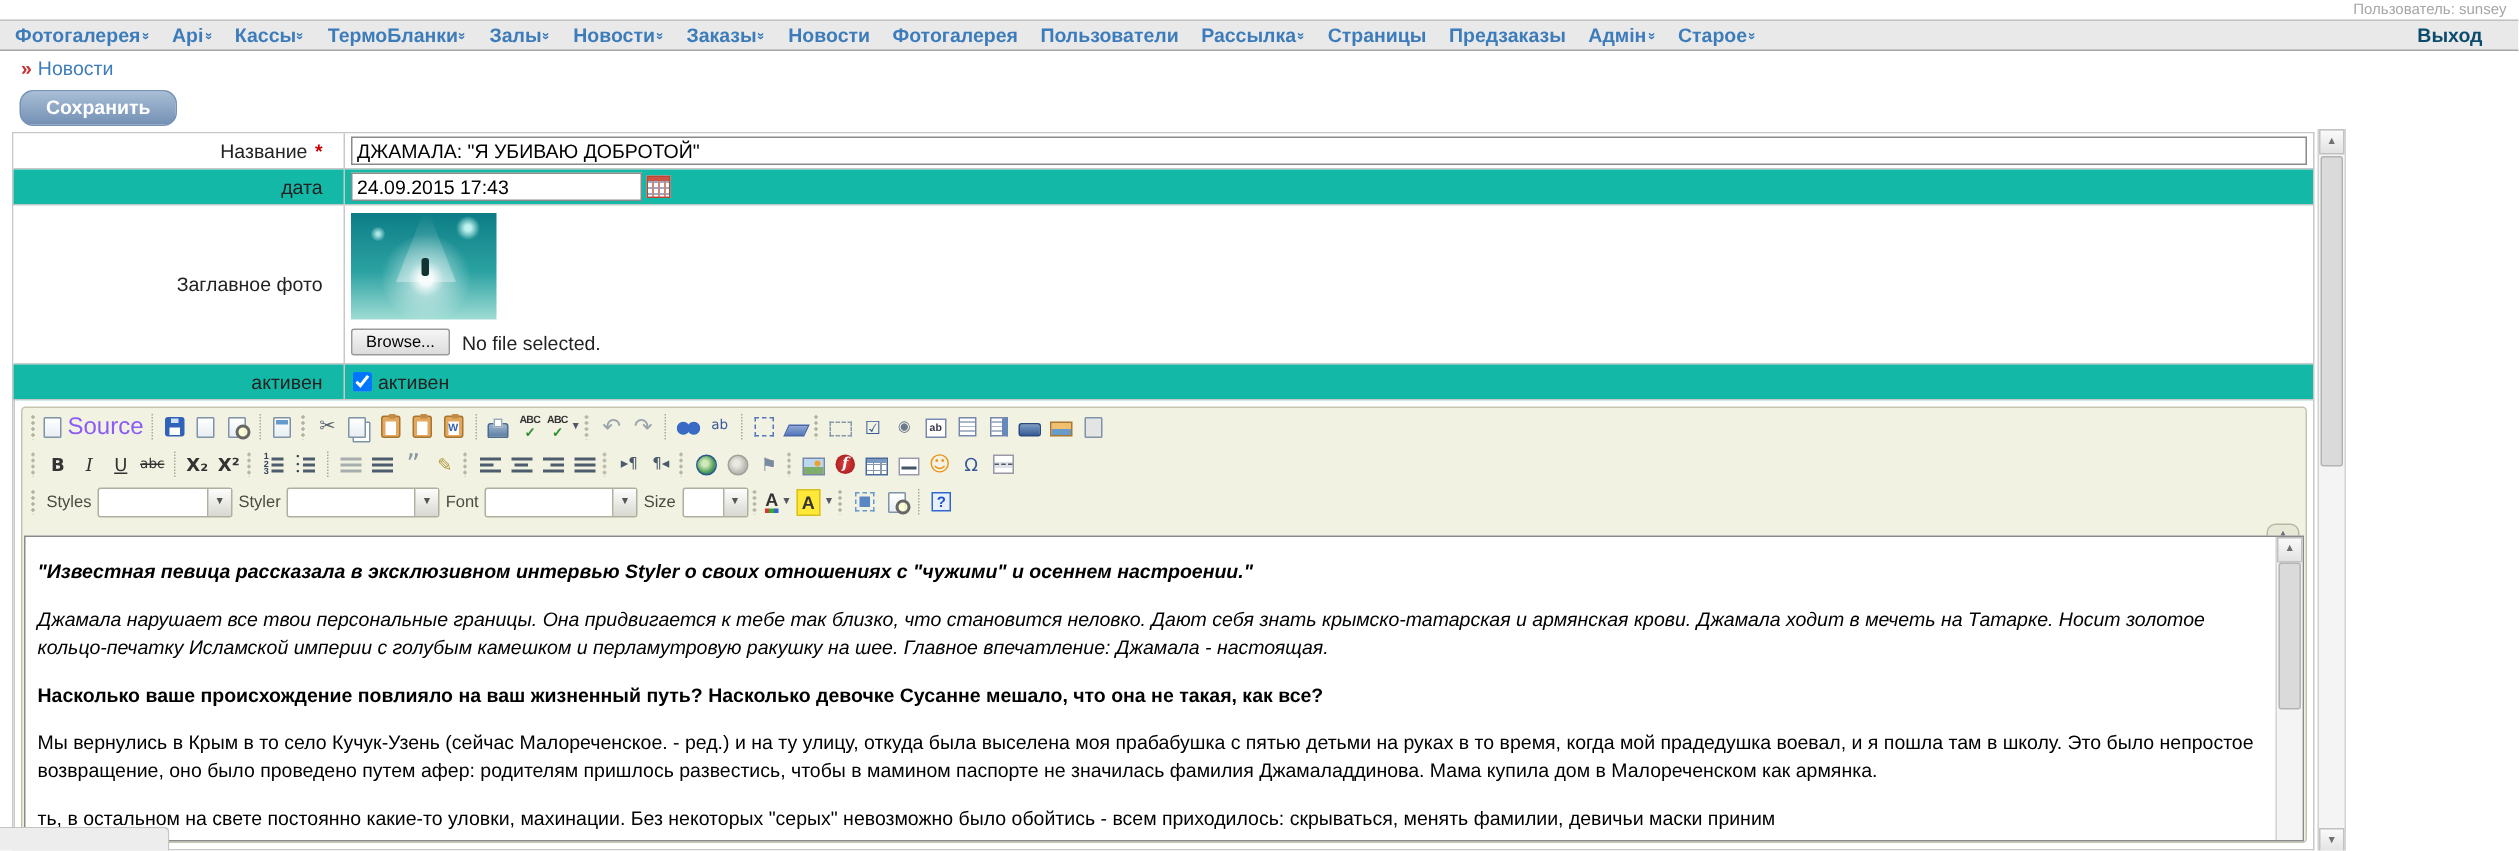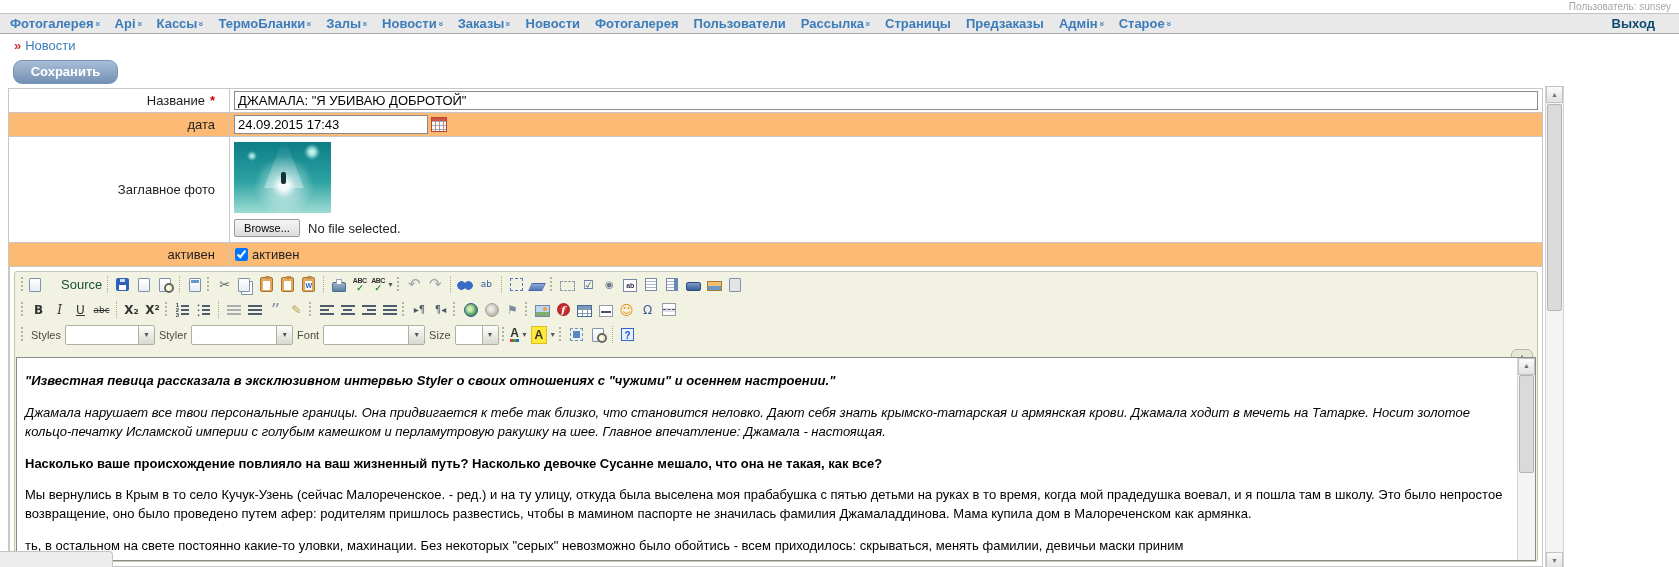--- a/index.html
+++ b/index.html
@@ -17,21 +17,21 @@
   #breadcrumb{position:absolute;left:14px;top:38px;font-size:13px}
   #breadcrumb .bc-arrow{color:#cc3333;font-weight:bold;margin-right:4px}
   #breadcrumb a{color:#3d7cba;text-decoration:none}
   #savebtn{position:absolute;left:13px;top:60px;width:103px;height:22px;border-radius:9px;
            background:linear-gradient(#a9bed6,#7390b4);border:1px solid #7693b5;color:#fff;
            font-weight:bold;font-size:13px;text-align:center;line-height:22px;cursor:pointer}
   
   #formtable{position:absolute;left:8px;top:88px;width:1533px;bottom:0;
              border:1px solid #c8c8c8;border-bottom:none;display:flex;flex-direction:column}
   .frow{display:flex;border-bottom:1px solid #c8c8c8;background:#fff}
-  .frow.alt{background:#fdba74}
+  .frow.alt{background:#14b8a6}
   .flabel{width:206px;flex:0 0 206px;display:flex;align-items:center;justify-content:flex-end;
           padding-right:14px;color:#222}
   .fval{flex:1;border-left:1px solid #c8c8c8;padding:2px 4px;display:flex;align-items:center;min-width:0}
   .req{color:#cc0000;font-weight:bold;margin-left:5px}
   .txtinput{height:17px;border:1px solid #8a8a8a;font-family:"Liberation Sans",sans-serif;
             font-size:13px;padding:0 3px;background:#fff}
   #row-title{height:23px}#row-date{height:23px}#row-photo{height:105px}#row-active{height:23px}
   #row-desc{flex:1;min-height:0}
   #title-input{width:100%}
   #date-input{width:186px}
@@ -61,21 +61,21 @@
   .desc-cell{padding:4px;align-items:stretch}
   #cke{flex:1;display:flex;flex-direction:column;background:#f2f2e3;border:1px solid #c4c4b0;
        border-radius:3px;position:relative;min-width:0}
   .trow{display:flex;align-items:center;height:25px;padding:0 4px;flex:0 0 25px}
   .tbtn{display:flex;align-items:center;justify-content:center;min-width:19px;height:19px;
         margin:0 1px;cursor:pointer;border-radius:2px}
   .sep{width:0;height:17px;border-left:1px dotted #aaaa96;margin:0 4px}
   .grip{width:4px;height:17px;margin:0 4px 0 1px;
         background-image:radial-gradient(#b2b2a0 1px,transparent 1.2px);background-size:4px 4px}
   .g{font-family:"DejaVu Sans",sans-serif;line-height:1}
-  .srclbl{font-size:13px;color:#14532d;margin-left:20px}
+  .srclbl{font-size:16px;color:#8b5cf6;margin-left:4px}
   .ic{display:inline-block;box-sizing:border-box}
   .pg{width:12px;height:14px;background:linear-gradient(#fff,#e8eef4);border:1px solid #7e93a7;border-radius:1px;position:relative}
   .pgv::after{content:"";position:absolute;width:6px;height:6px;border:2px solid #666;border-radius:50%;
               right:-4px;bottom:-2px;background:rgba(255,255,210,.85)}
   .tpl::before{content:"";position:absolute;left:1px;right:1px;top:1px;height:3px;background:#6699cc}
   .cpy{box-shadow:3px 3px 0 -1px #fff,3px 3px 0 0 #7e93a7;margin-right:3px}
   .flp{width:13px;height:13px;background:#2f62b8;border-radius:2px;position:relative}
   .flp::before{content:"";position:absolute;left:4px;right:4px;top:1px;height:3px;background:#cfe0f4}
   .flp::after{content:"";position:absolute;left:3px;right:3px;bottom:1px;height:5px;background:#fff}
   .clip{width:13px;height:15px;background:#e2a85e;border:1px solid #a8742e;border-radius:2px;position:relative}

